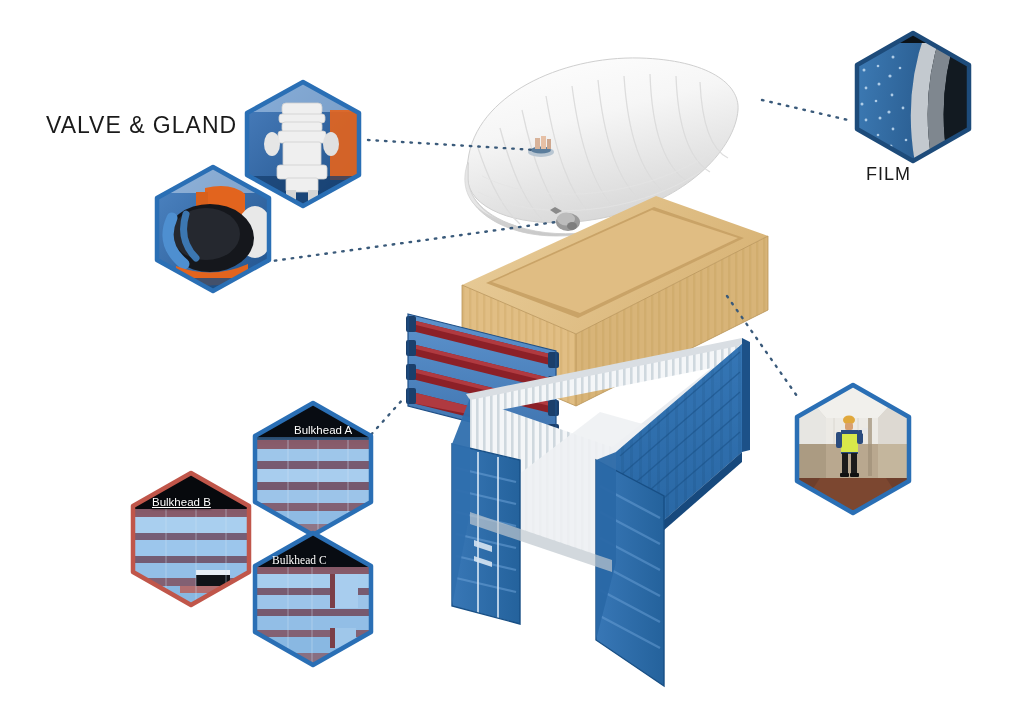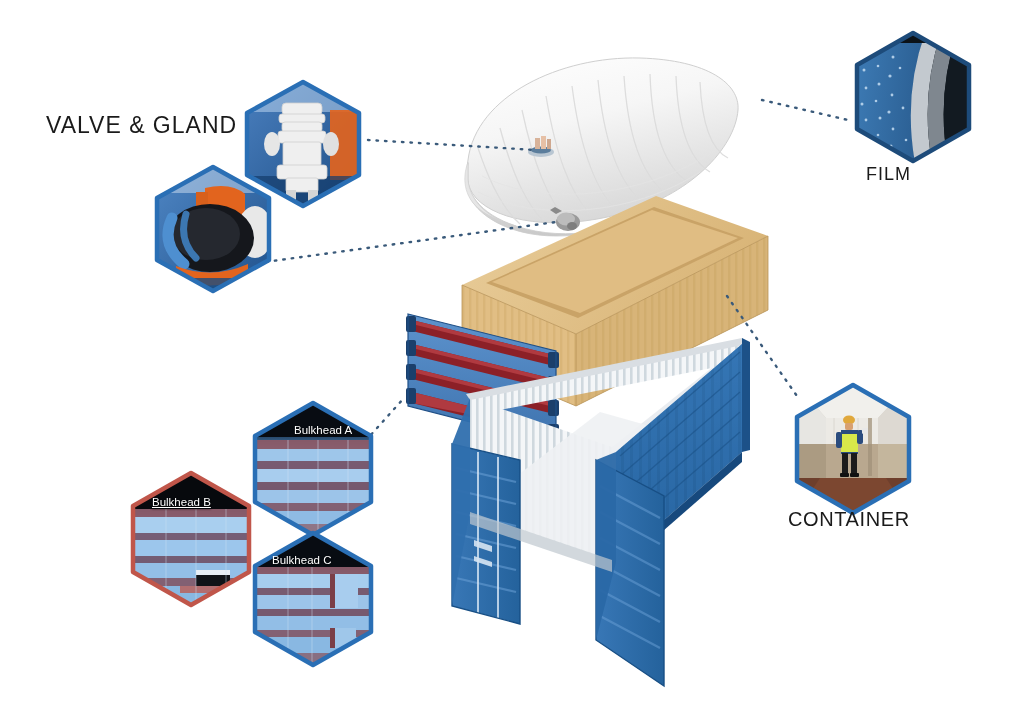--- a/index.html
+++ b/index.html
@@ -22,21 +22,21 @@
   #lbl-bulkhead{left:78px;top:414px;font-size:23px;letter-spacing:1px;}
   #lbl-film{left:866px;top:164px;font-size:18px;letter-spacing:1px;}
   #lbl-lining{left:788px;top:505px;font-size:20px;line-height:28px;text-align:center;letter-spacing:.6px;}
   .hexcap{
     position:absolute;z-index:4;color:#ffffff;font-size:11.5px;
     font-weight:normal;white-space:nowrap;
     text-shadow:0 1px 2px rgba(0,0,0,.85);
   }
   #cap-a{left:270px;top:424px;margin-left:24px;}
   #cap-b{left:152px;top:496px;text-decoration:underline;}
-  #cap-c{left:272px;top:554px;}
+  #cap-c{left:272px;top:554px;font-family:Liberation Serif, serif;}
 </style>
 </head>
 <body>
 
 <div id="stage">
 
   <svg class="layer" id="art" viewBox="0 0 1024 709">
     <defs>
       <linearGradient id="bagGrad" x1="0" y1="0" x2="0.4" y2="1">
         <stop offset="0%" stop-color="#ffffff"></stop>
@@ -520,20 +520,19 @@
       <polygon points="853,385 909,417 909,481 853,513 797,481 797,417" fill="none" stroke="#2a6fb5" stroke-width="4.5" stroke-linejoin="round"></polygon>
     </g>
   </svg>
 
   <div class="label" id="lbl-valve">VALVE &amp; GLAND</div>
 
 
   <div class="label" id="lbl-film">FILM</div>
 
   <div class="label" id="lbl-lining">
-    <div>CONTAINER</div>
   </div>
 
   <div class="hexcap" id="cap-a">Bulkhead A</div>
   <div class="hexcap" id="cap-b">Bulkhead B</div>
   <div class="hexcap" id="cap-c">Bulkhead C</div>
 
 </div>
 
 </body></html>

